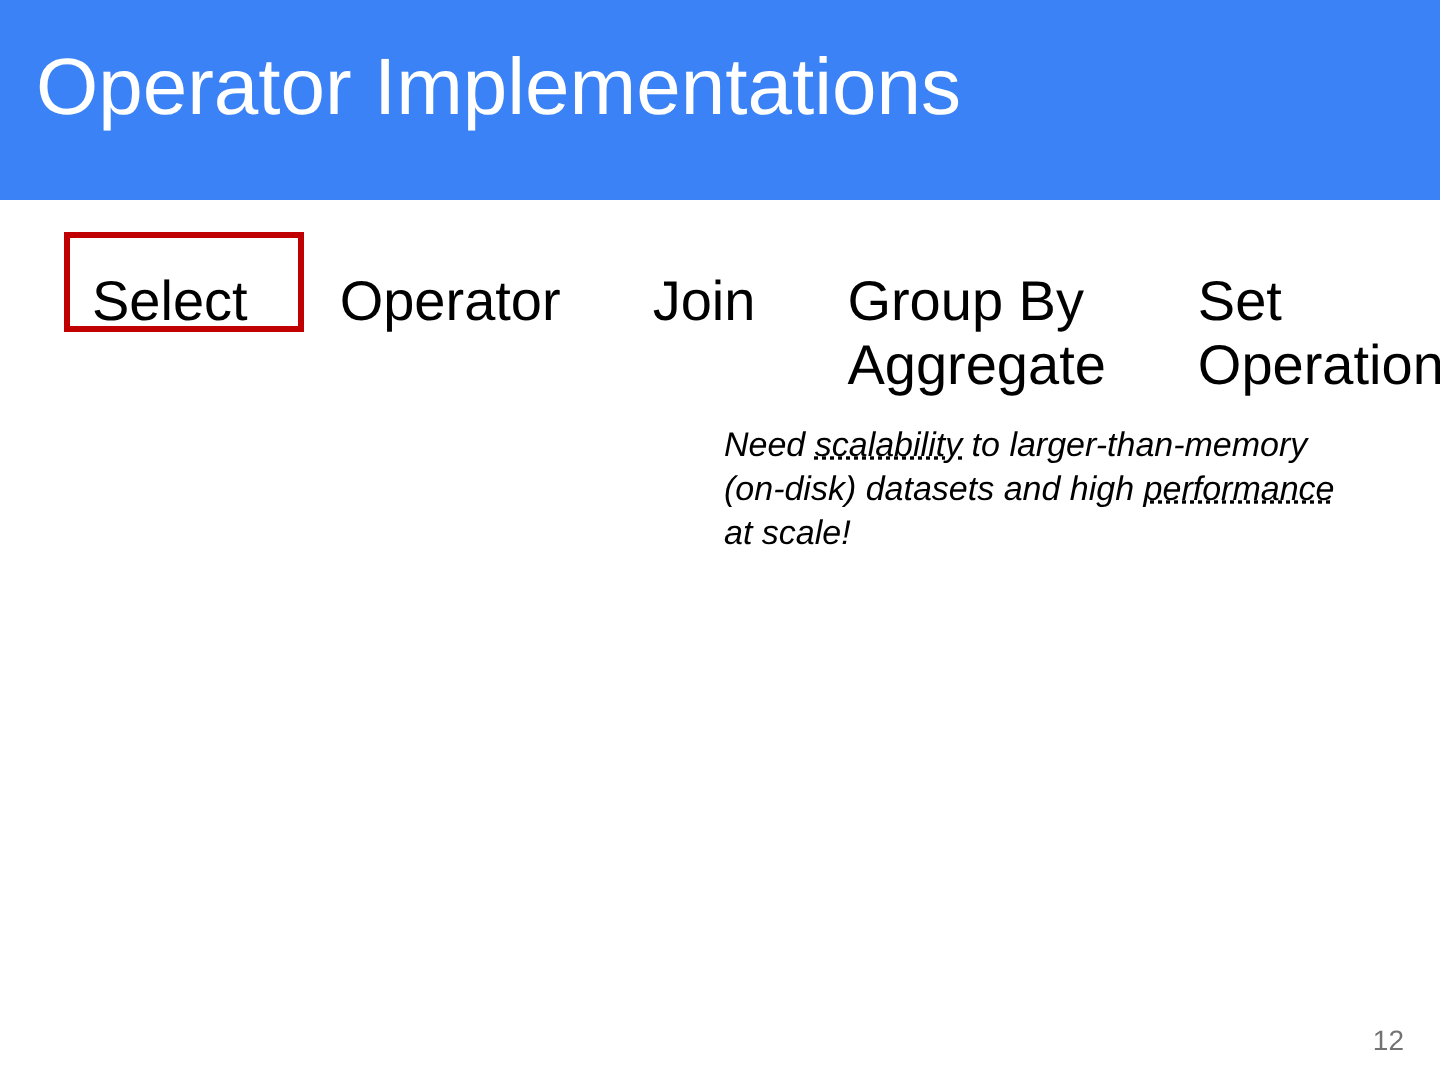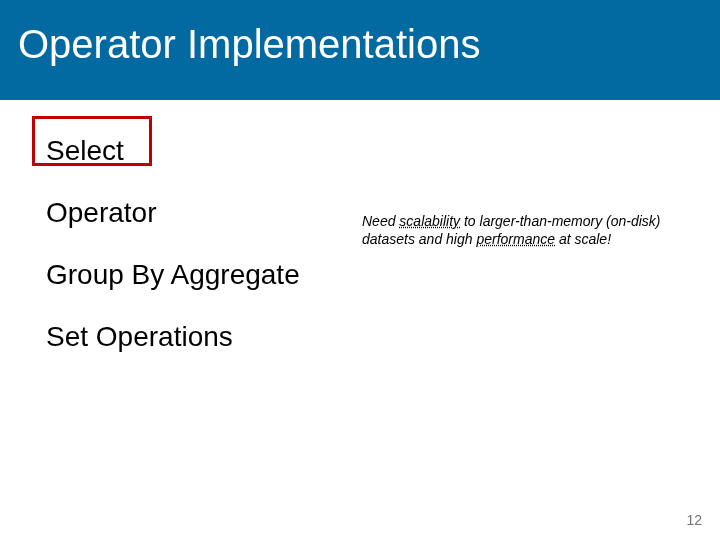--- a/index.html
+++ b/index.html
@@ -6,43 +6,43 @@
     margin: 0;
     padding: 0;
     width: 720px;
     height: 540px;
     background: #ffffff;
     font-family: Arial, Helvetica, sans-serif;
     position: relative;
     overflow: hidden;
   }
   .header-bar {
-    background: #0369a1;
+    background: #3b82f6;
     width: 100%;
     height: 100px;
     position: relative;
   }
   .title {
     position: absolute;
     left: 18px;
     top: 22px;
     color: #ffffff;
     font-size: 40px;
     font-weight: 400;
   }
   .content {
     position: absolute;
     left: 46px;
     top: 135px;
     width: 640px;
   }
   .op-list {
     display: flex;
-    flex-direction: column;
-    gap: 30px;
+    flex-direction: row;
+    gap: 46px;
   }
   .op-item {
     font-size: 28px;
     color: #000000;
     font-weight: 400;
   }
   .highlight-box {
     position: absolute;
     left: 32px;
     top: 116px;
@@ -50,21 +50,21 @@
     height: 50px;
     border: 3px solid #c00000;
     box-sizing: border-box;
     background: transparent;
   }
   .callout {
     position: absolute;
     left: 362px;
     top: 212px;
     width: 310px;
-    font-size: 14px;
+    font-size: 17px;
     font-style: italic;
     color: #000000;
     line-height: 1.3;
   }
   .callout .u {
     text-decoration: underline;
     text-decoration-style: dotted;
   }
   .page-num {
     position: absolute;
@@ -80,20 +80,21 @@
 <div class="header-bar">
   <div class="title">Operator Implementations</div>
 </div>
 
 <div class="highlight-box"></div>
 
 <div class="content">
   <div class="op-list">
     <div class="op-item">Select</div>
     <div class="op-item">Operator</div>
+    <div class="op-item">Join</div>
     <div class="op-item">Group By Aggregate</div>
     <div class="op-item">Set Operations</div>
   </div>
 </div>
 
 <div class="callout">
   <span>Need </span><span class="u">scalability</span><span> to larger-than-memory (on-disk) datasets and high </span><span class="u">performance</span><span> at scale!</span>
 </div>
 
 <div class="page-num">12</div>

